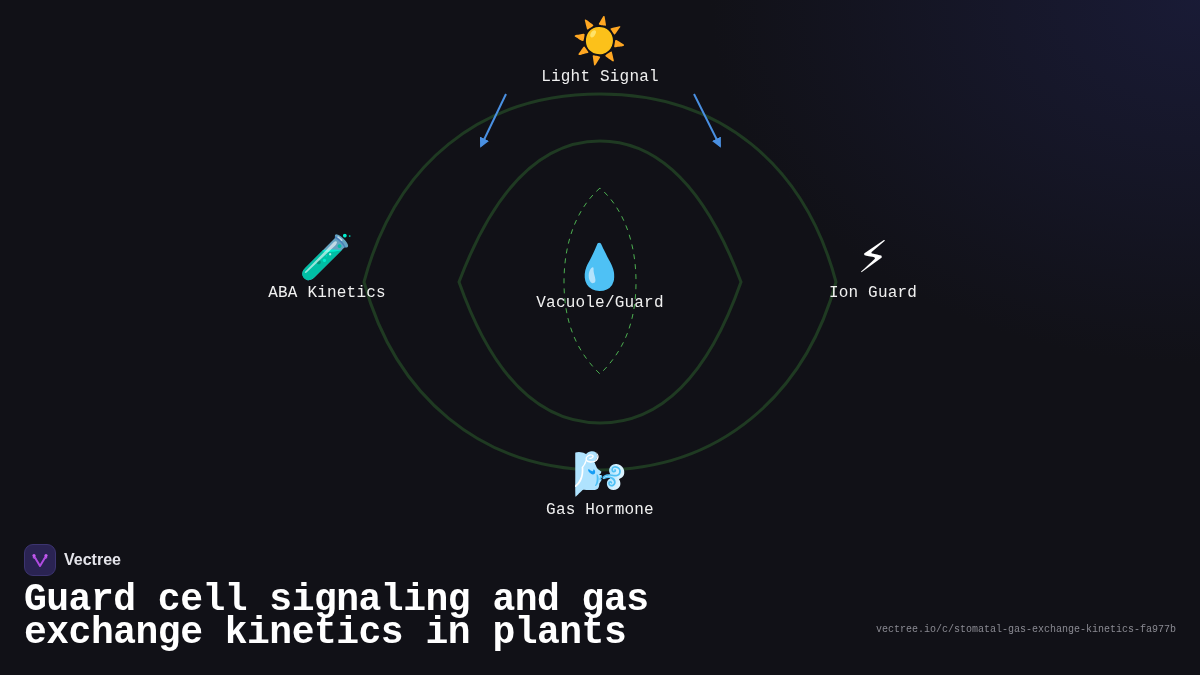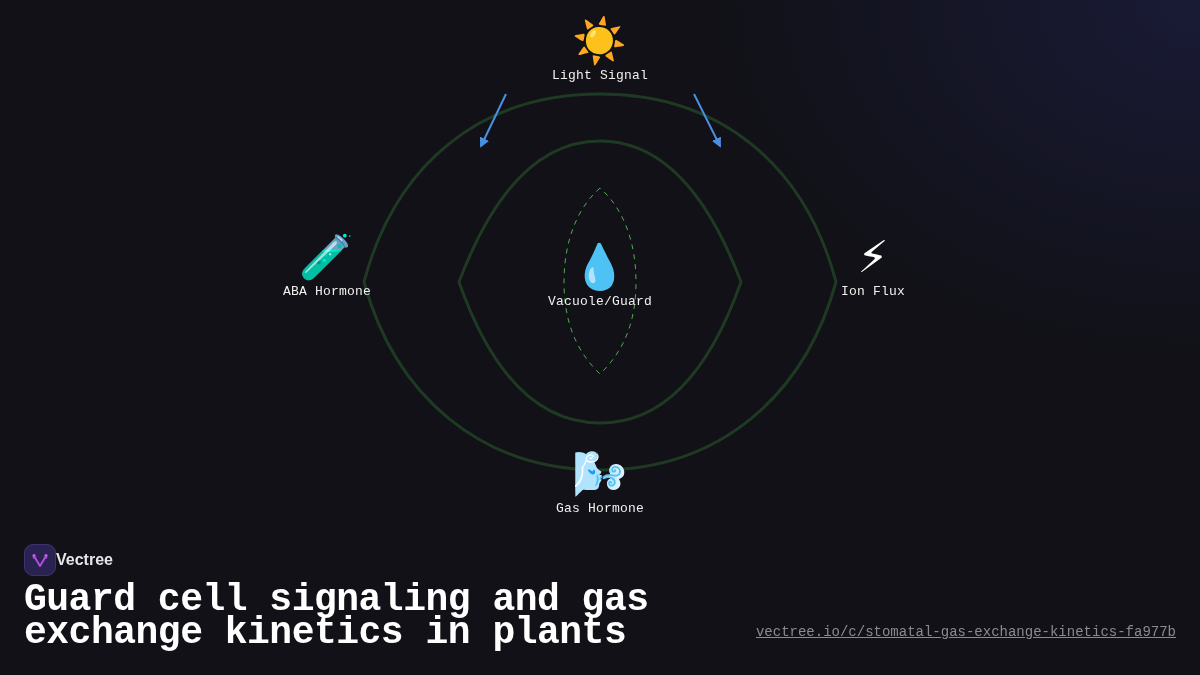--- a/index.html
+++ b/index.html
@@ -18,46 +18,46 @@
     svg.diagram { position: absolute; left: 0; top: 0; }
     .node {
       position: absolute; transform: translateX(-50%);
       display: flex; flex-direction: column; align-items: center;
     }
     .node .emoji {
       font-size: 44px; line-height: 50px; height: 50px;
       font-family: "DejaVu Sans", sans-serif;
     }
     .node .label {
-      font-size: 13px; color: #f0f0f0; white-space: nowrap;
+      font-size: 16px; color: #f0f0f0; white-space: nowrap;
       margin-top: 2px; letter-spacing: 0.2px;
     }
     .brand {
       position: absolute; left: 24px; top: 544px;
-      display: flex; align-items: center; 
+      display: flex; align-items: center; gap: 8px;
     }
     .brand-logo {
       width: 32px; height: 32px; border-radius: 9px;
       background: #2a2352; border: 1px solid #3c3470;
       display: flex; align-items: center; justify-content: center;
       box-sizing: border-box;
     }
     .brand-name {
       font-family: "Liberation Sans", "DejaVu Sans", sans-serif;
       font-weight: bold; font-size: 16px; color: #e4e4ea;
     }
     .title {
       position: absolute; left: 24px; top: 583px; width: 680px;
       font-family: "Liberation Mono", "DejaVu Sans Mono", monospace;
       font-weight: bold; font-size: 38px; line-height: 33px;
       color: #ffffff; margin: 0; letter-spacing: -0.5px;
     }
     .url {
       position: absolute; right: 24px; top: 624px;
-      font-size: 14px; color: #8a8a92; text-decoration: underline;
+      font-size: 10px; color: #8a8a92;
     }
   </style>
 </head>
 <body>
 
 <div class="bg-glow"></div>
 
 <svg class="diagram" width="1200" height="675" viewBox="0 0 1200 675">
   <defs>
     <marker id="arrowhead" markerWidth="10" markerHeight="10" refX="8" refY="5" orient="auto" markerUnits="userSpaceOnUse">
@@ -75,31 +75,31 @@
   <line x1="694" y1="94" x2="720" y2="146" stroke="#4a90e2" stroke-width="2" marker-end="url(#arrowhead)"></line>
 </svg>
 
 <div class="node" style="left:600px; top:16px;">
   <span class="emoji">☀️</span>
   <span class="label">Light Signal</span>
 </div>
 
 <div class="node" style="left:327px; top:232px;">
   <span class="emoji">🧪</span>
-  <span class="label">ABA Hormone</span>
+  <span class="label">ABA Kinetics</span>
 </div>
 
 <div class="node" style="left:600px; top:242px;">
   <span class="emoji">💧</span>
   <span class="label">Vacuole/Guard</span>
 </div>
 
 <div class="node" style="left:873px; top:232px;">
   <span class="emoji">⚡</span>
-  <span class="label">Ion Flux</span>
+  <span class="label">Ion Guard</span>
 </div>
 
 <div class="node" style="left:600px; top:449px;">
   <span class="emoji">🌬️</span>
   <span class="label">Gas Hormone</span>
 </div>
 
 <div class="brand">
   <div class="brand-logo">
     <svg width="18" height="18" viewBox="0 0 18 18">

